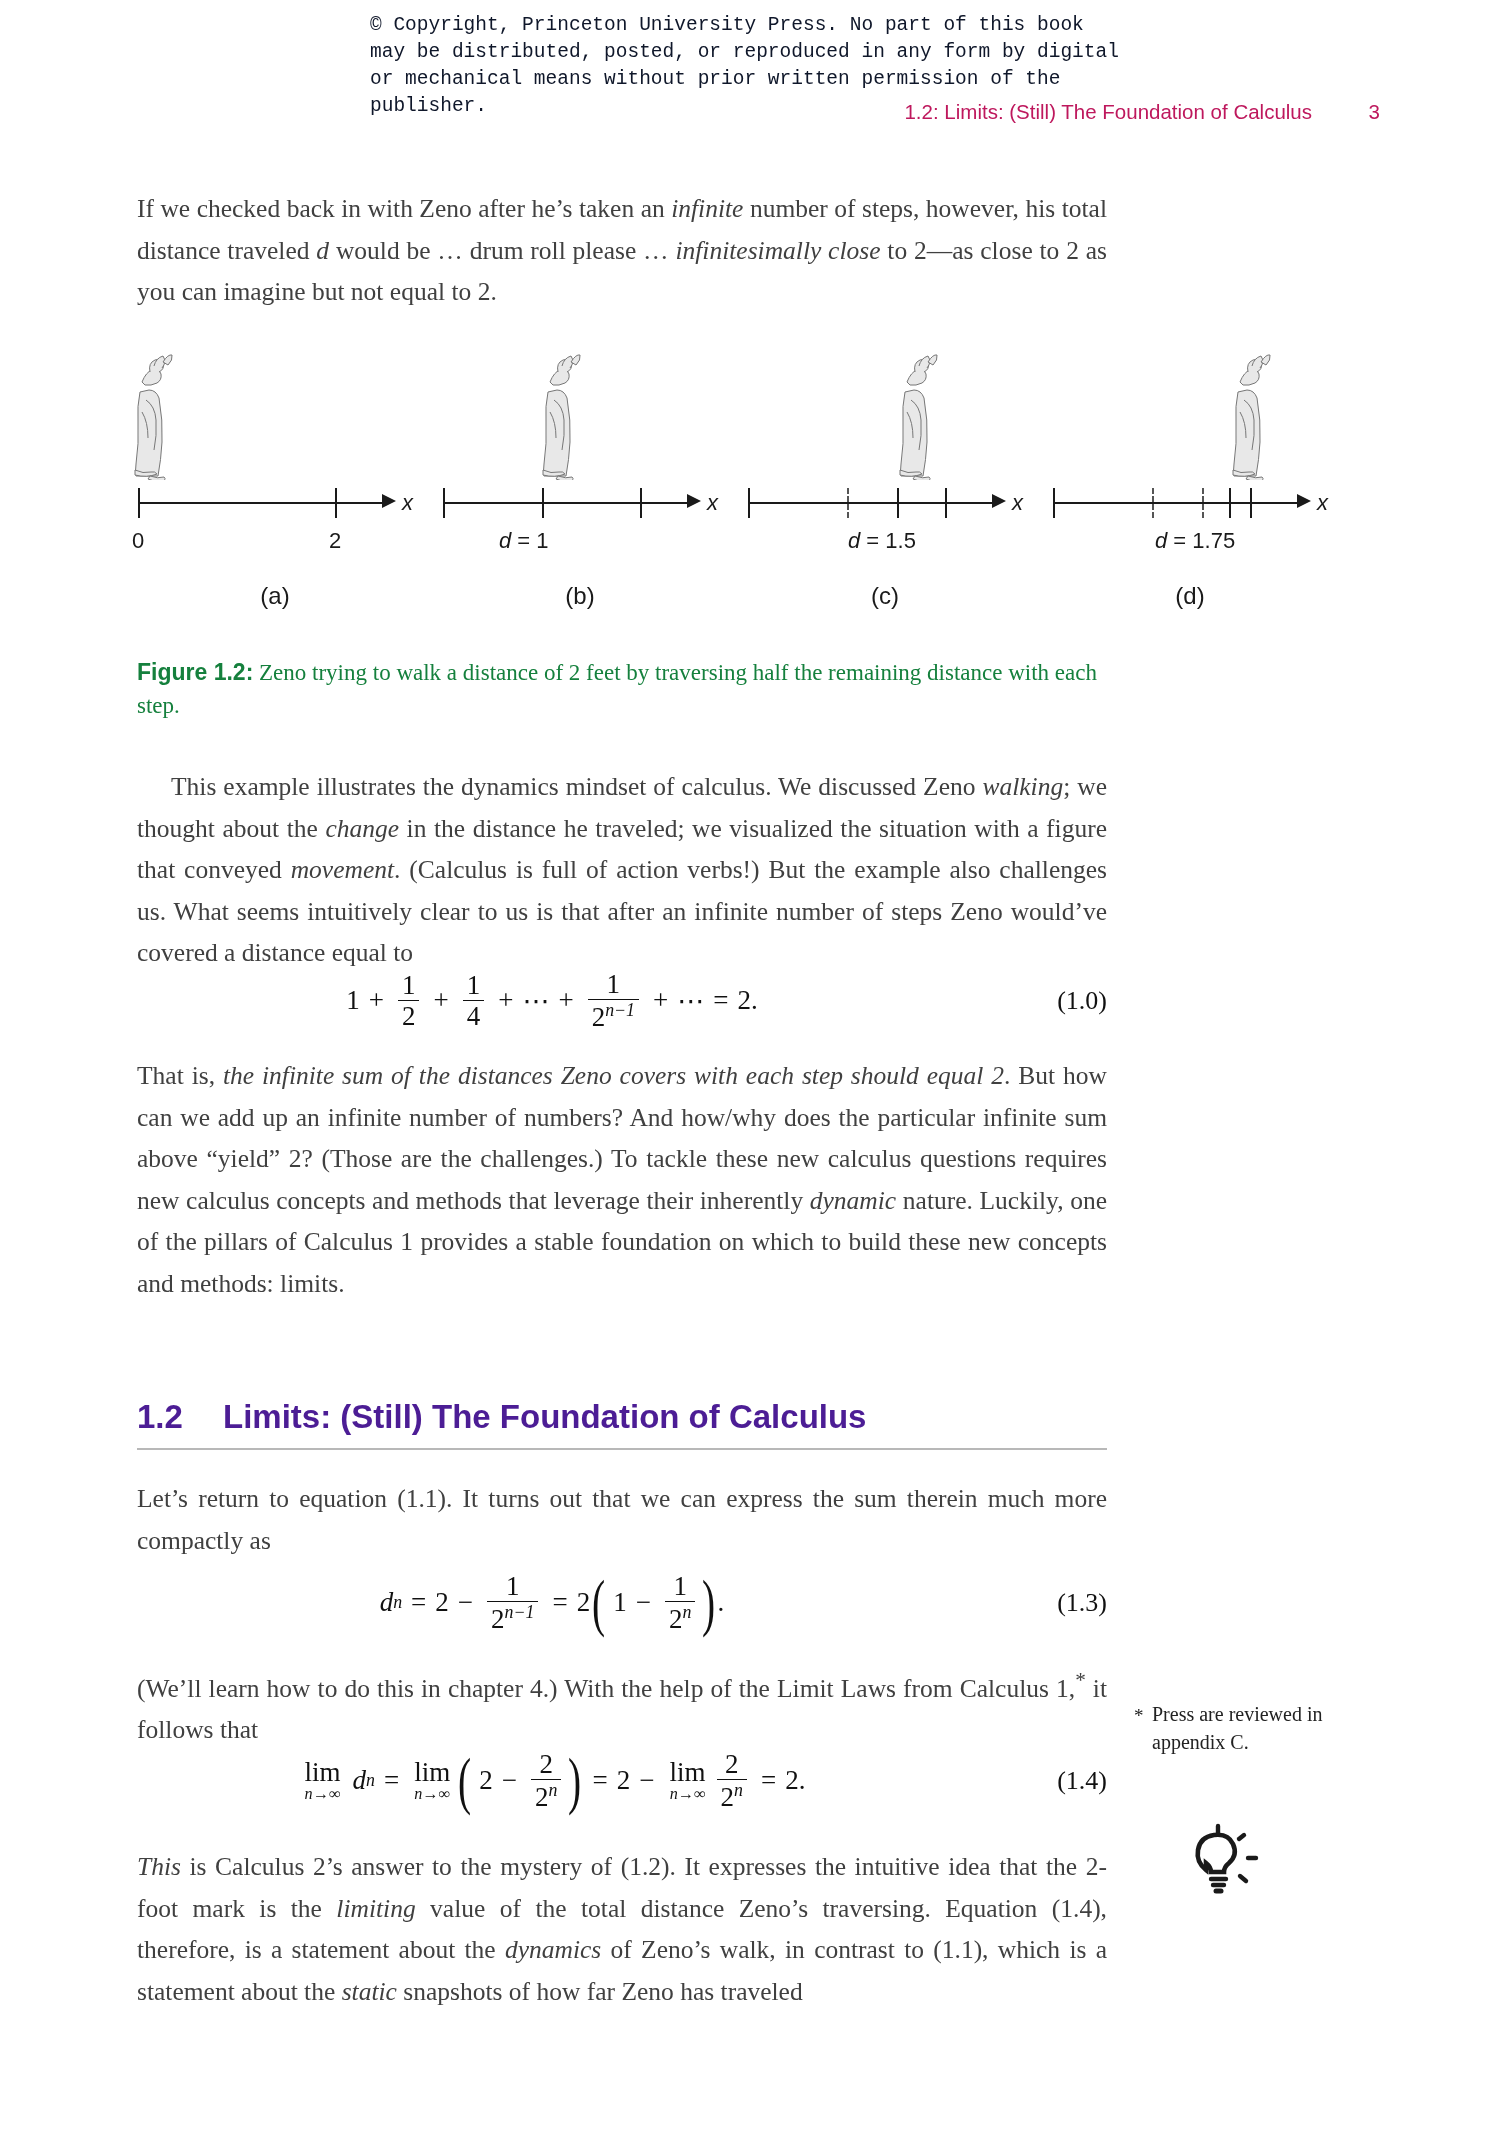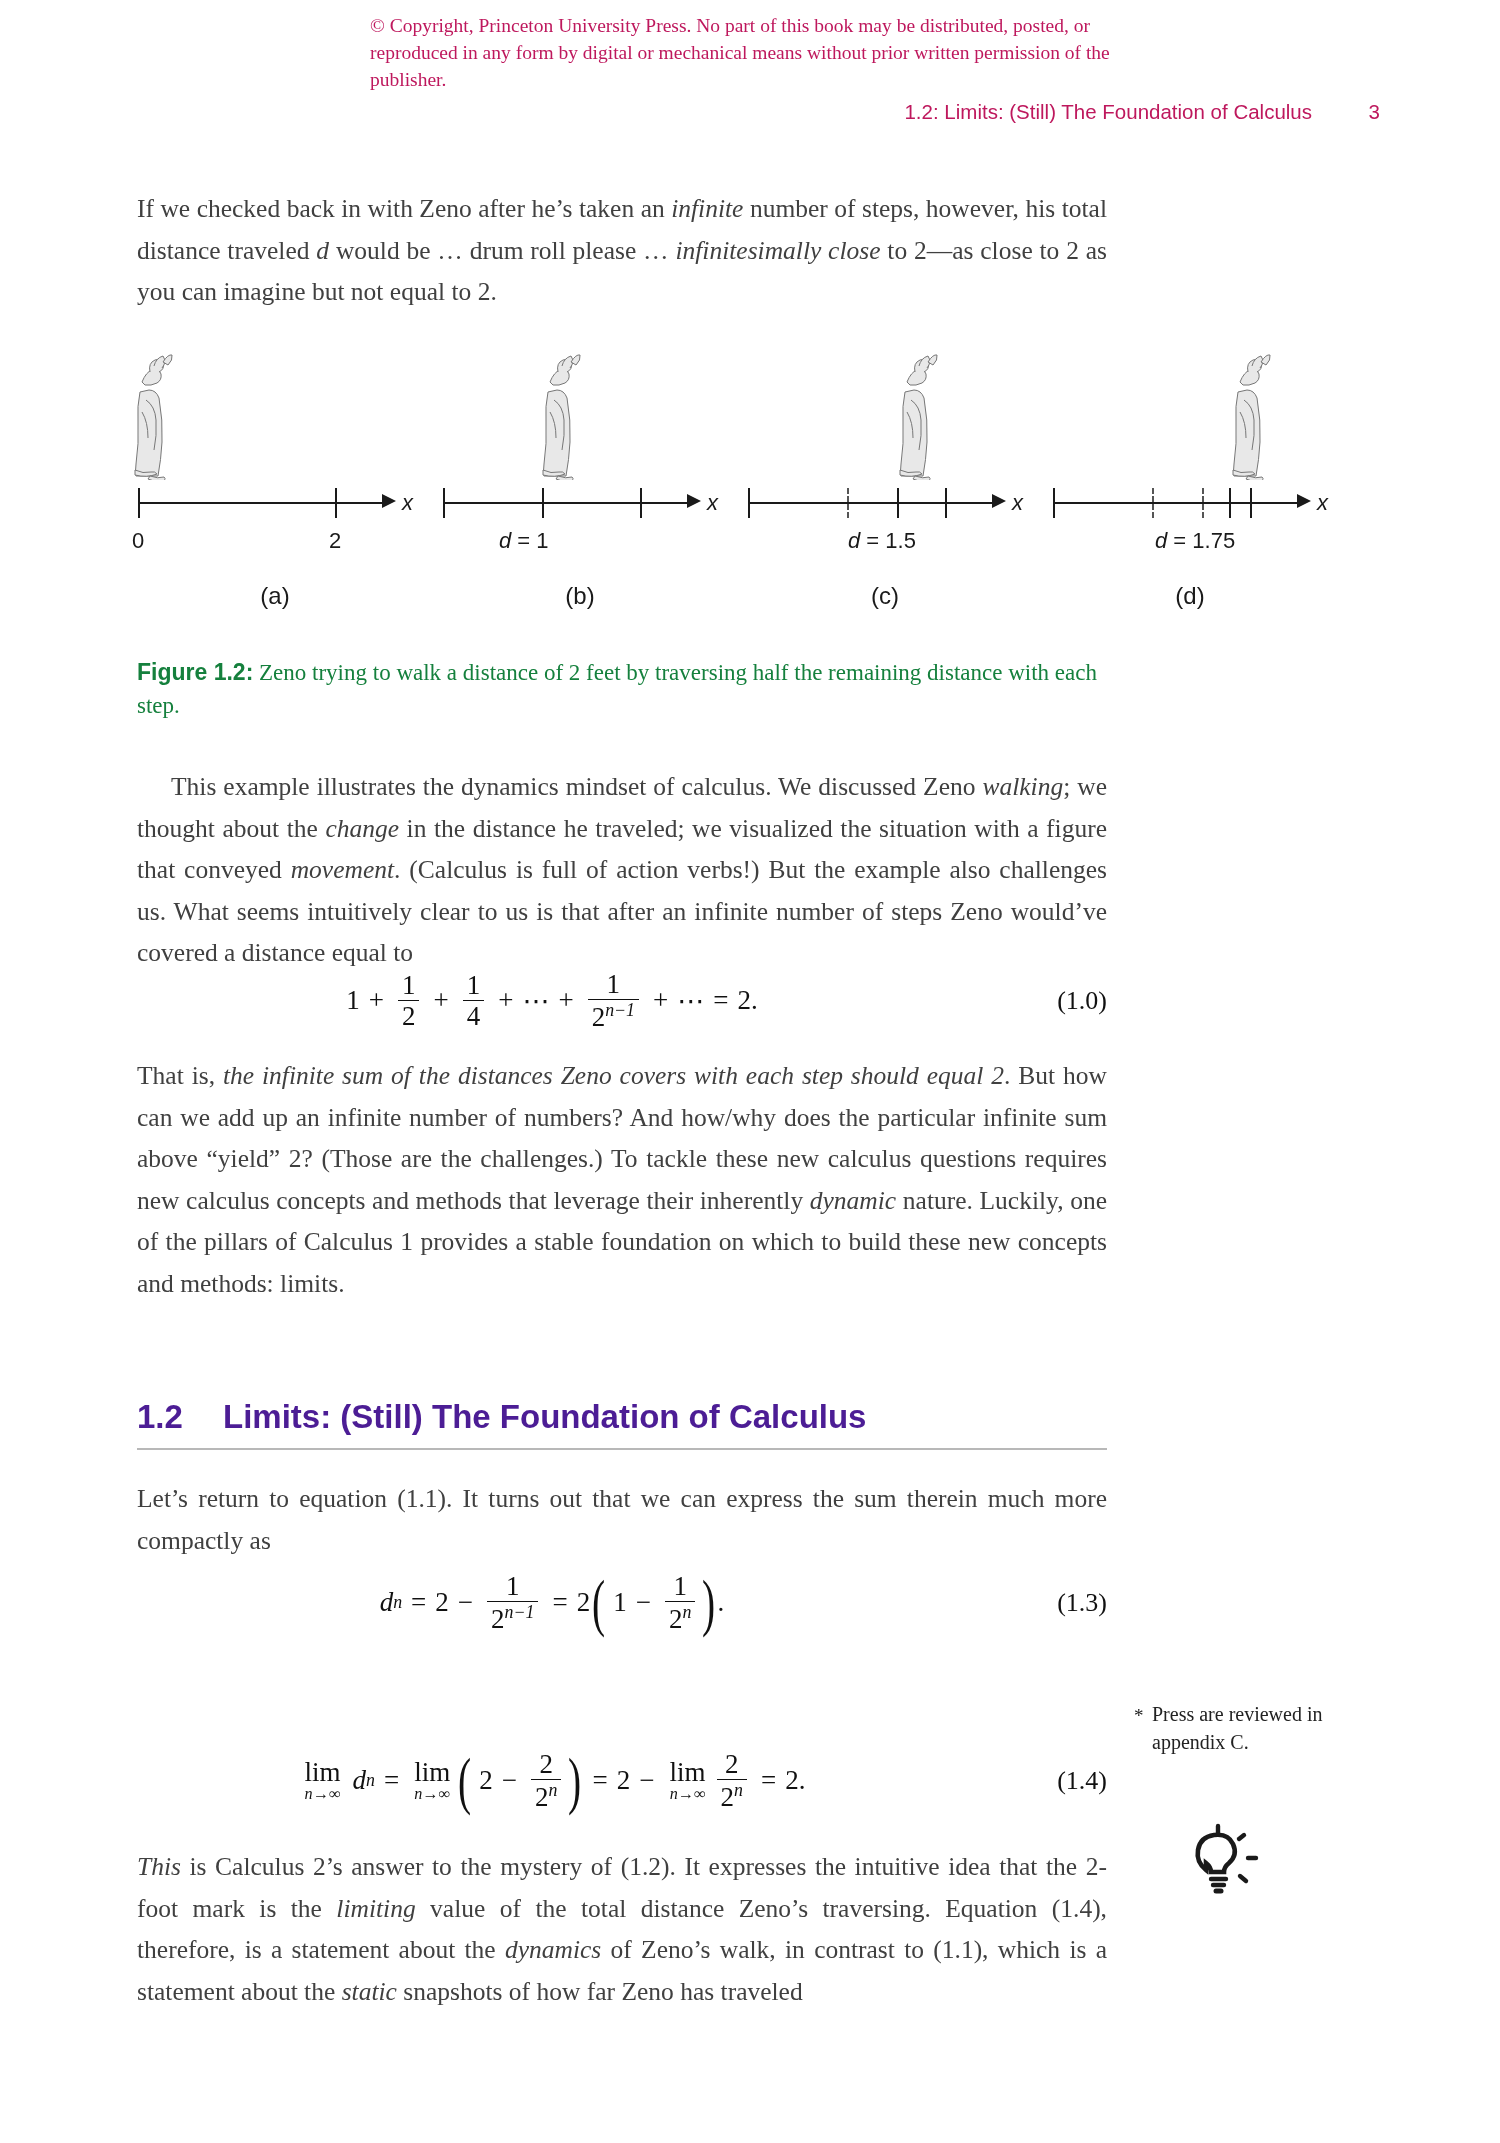--- a/index.html
+++ b/index.html
@@ -19,24 +19,24 @@
     background: #ffffff;
     overflow: hidden;
   }
 
   
   .copyright {
     position: absolute;
     left: 370px;
     top: 12px;
     width: 760px;
-    font-family: Liberation Serif, serif;
+    font-family: Liberation Mono, monospace;
     font-size: 19.5px;
     line-height: 27px;
-    color: #be185d;
+    color: #0f172a;
     text-align: left;
   }
 
   
   .runhead {
     position: absolute;
     left: 140px;
     top: 100px;
     width: 1240px;
     font-family: "Liberation Sans", sans-serif;
@@ -477,20 +477,23 @@
       <span class="frac">
         <span class="num">1</span>
         <span class="den"><span>2</span><span class="sup">n</span></span>
       </span>
       <span class="paren">)</span>
       <span>.</span>
     </div>
     <span class="eq-num">(1.3)</span>
   </div>
 
+  <div class="body-text" style="top:1660px;">
+    <span>(We’ll learn how to do this in chapter 4.) With the help of the Limit Laws from Calculus 1,</span><sup>*</sup><span> it follows that</span>
+  </div>
 
   <div class="margin-note">
     <span class="star">*</span>
     <span>Press are reviewed in appendix C.</span>
   </div>
 
   <div class="eq" style="top:1750px;">
     <div class="eq-inner">
       <span class="limop">
         <span class="lim-top">lim</span>

